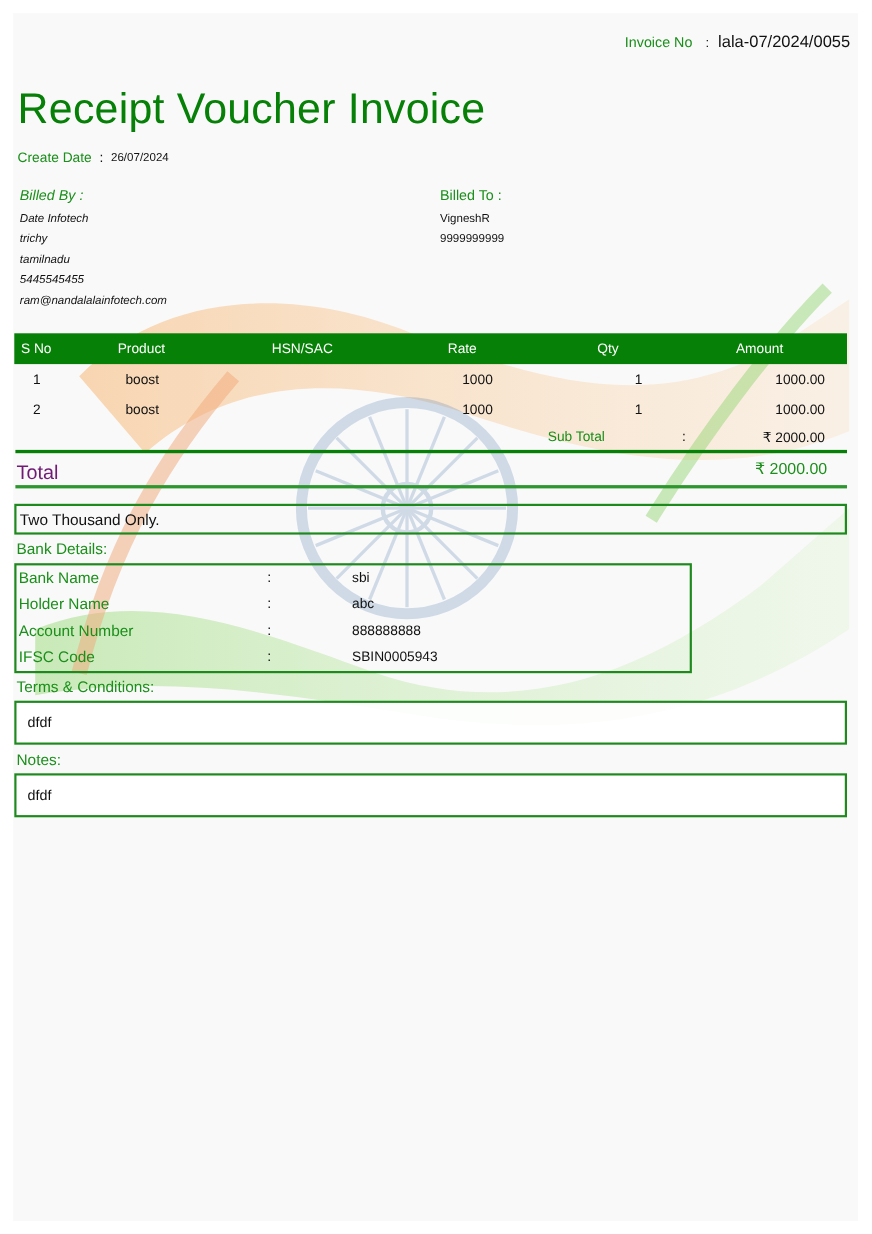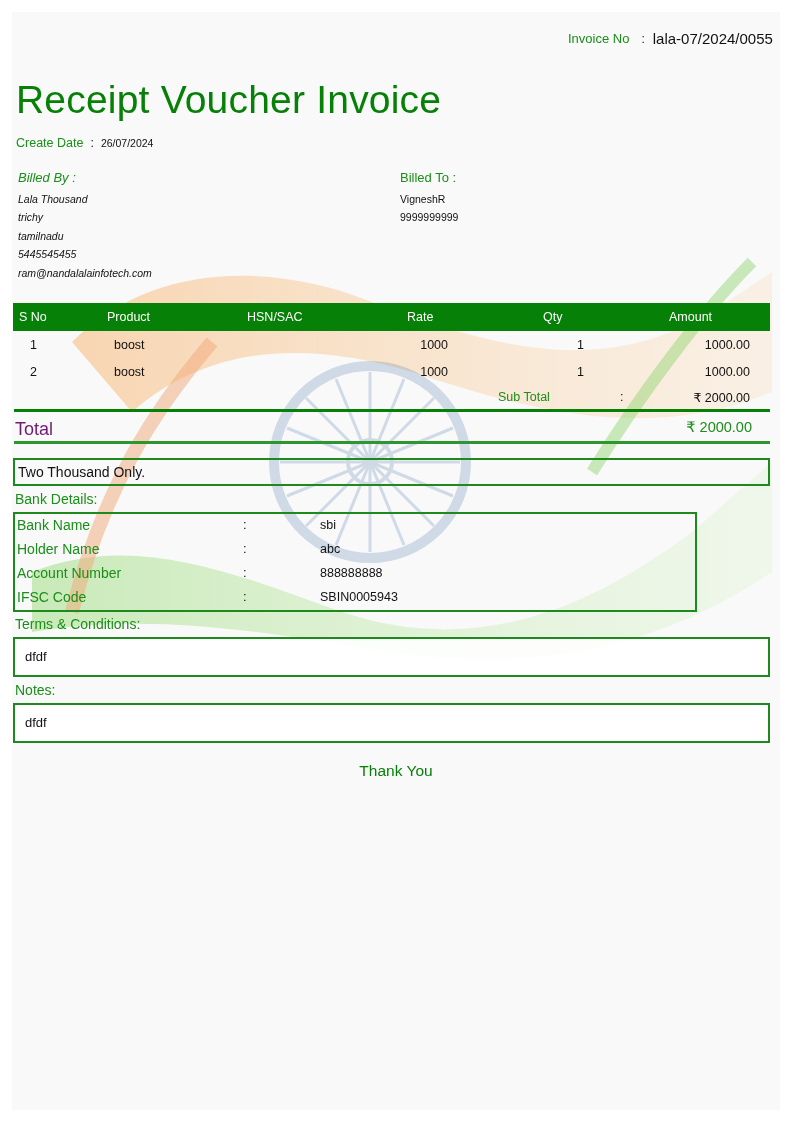--- a/index.html
+++ b/index.html
@@ -54,21 +54,21 @@
   .st-sep { left: 607px; }
   .st-val { right: 20px; }
 
   .total-box { position: absolute; top: 397px; left: 2px; width: 756px; height: 35px; border-top: 3px solid #078007; border-bottom: 3px solid #2e962e; }
   .total-box .lbl { position: absolute; left: 1px; top: 7px; font-size: 18px; color: #701a75; }
   .total-box .val { position: absolute; right: 18px; top: 7px; font-size: 14.5px; color: #1a8f1a; }
 
   .words { position: absolute; top: 446px; left: 1px; width: 757px; height: 28px; border: 2px solid #1e8a1e; font-size: 14px; padding-left: 3px; line-height: 24px; }
 
   .bank-hd { position: absolute; top: 479px; left: 3px; font-size: 14px; color: #1a8f1a; }
-  .bank { position: absolute; top: 500px; left: 1px; width: 684px; height: 100px; border: 2px solid #1e8a1e; }
+  .bank { position: absolute; top: 500px; left: 1px; width: 616px; height: 100px; border: 2px solid #1e8a1e; }
   .brow { position: absolute; left: 0; width: 100%; height: 22px; font-size: 14px; }
   .brow .bl { position: absolute; left: 2px; color: #1a8f1a; }
   .brow .bs { position: absolute; left: 228px; font-size: 13px; }
   .brow .bv { position: absolute; left: 305px; font-size: 12.5px; top: 1px; }
 
   .sec-hd { position: absolute; left: 3px; font-size: 14px; color: #1a8f1a; }
   .box { position: absolute; left: 1px; width: 757px; height: 40px; border: 2px solid #1e8a1e; font-size: 13px; padding-left: 10px; line-height: 36px; background: rgba(255,255,255,0.9); }
 
   .thanks { position: absolute; top: 750px; left: 0; width: 768px; text-align: center; font-size: 15.5px; color: #078007; }
 </style>
@@ -117,21 +117,21 @@
   <div class="title">Receipt Voucher Invoice</div>
 
   <div class="cdate">
     <span class="lbl">Create Date</span>
     <span class="sep">:</span>
     <span class="val">26/07/2024</span>
   </div>
 
   <div class="billed billed-by">
     <div class="hd">Billed By :</div>
-    <div class="ln">Lala Thousand</div>
+    <div class="ln">Date Infotech</div>
     <div class="ln">trichy</div>
     <div class="ln">tamilnadu</div>
     <div class="ln">5445545455</div>
     <div class="ln">ram@nandalalainfotech.com</div>
   </div>
 
   <div class="billed billed-to">
     <div class="hd">Billed To :</div>
     <div class="ln">VigneshR</div>
     <div class="ln">9999999999</div>
@@ -197,14 +197,13 @@
       <span class="bv">SBIN0005943</span>
     </div>
   </div>
 
   <div class="sec-hd" style="top:604px">Terms &amp; Conditions:</div>
   <div class="box" style="top:625px">dfdf</div>
 
   <div class="sec-hd" style="top:670px">Notes:</div>
   <div class="box" style="top:691px">dfdf</div>
 
-  <div class="thanks">Thank You</div>
 </div>
 
 </body></html>

